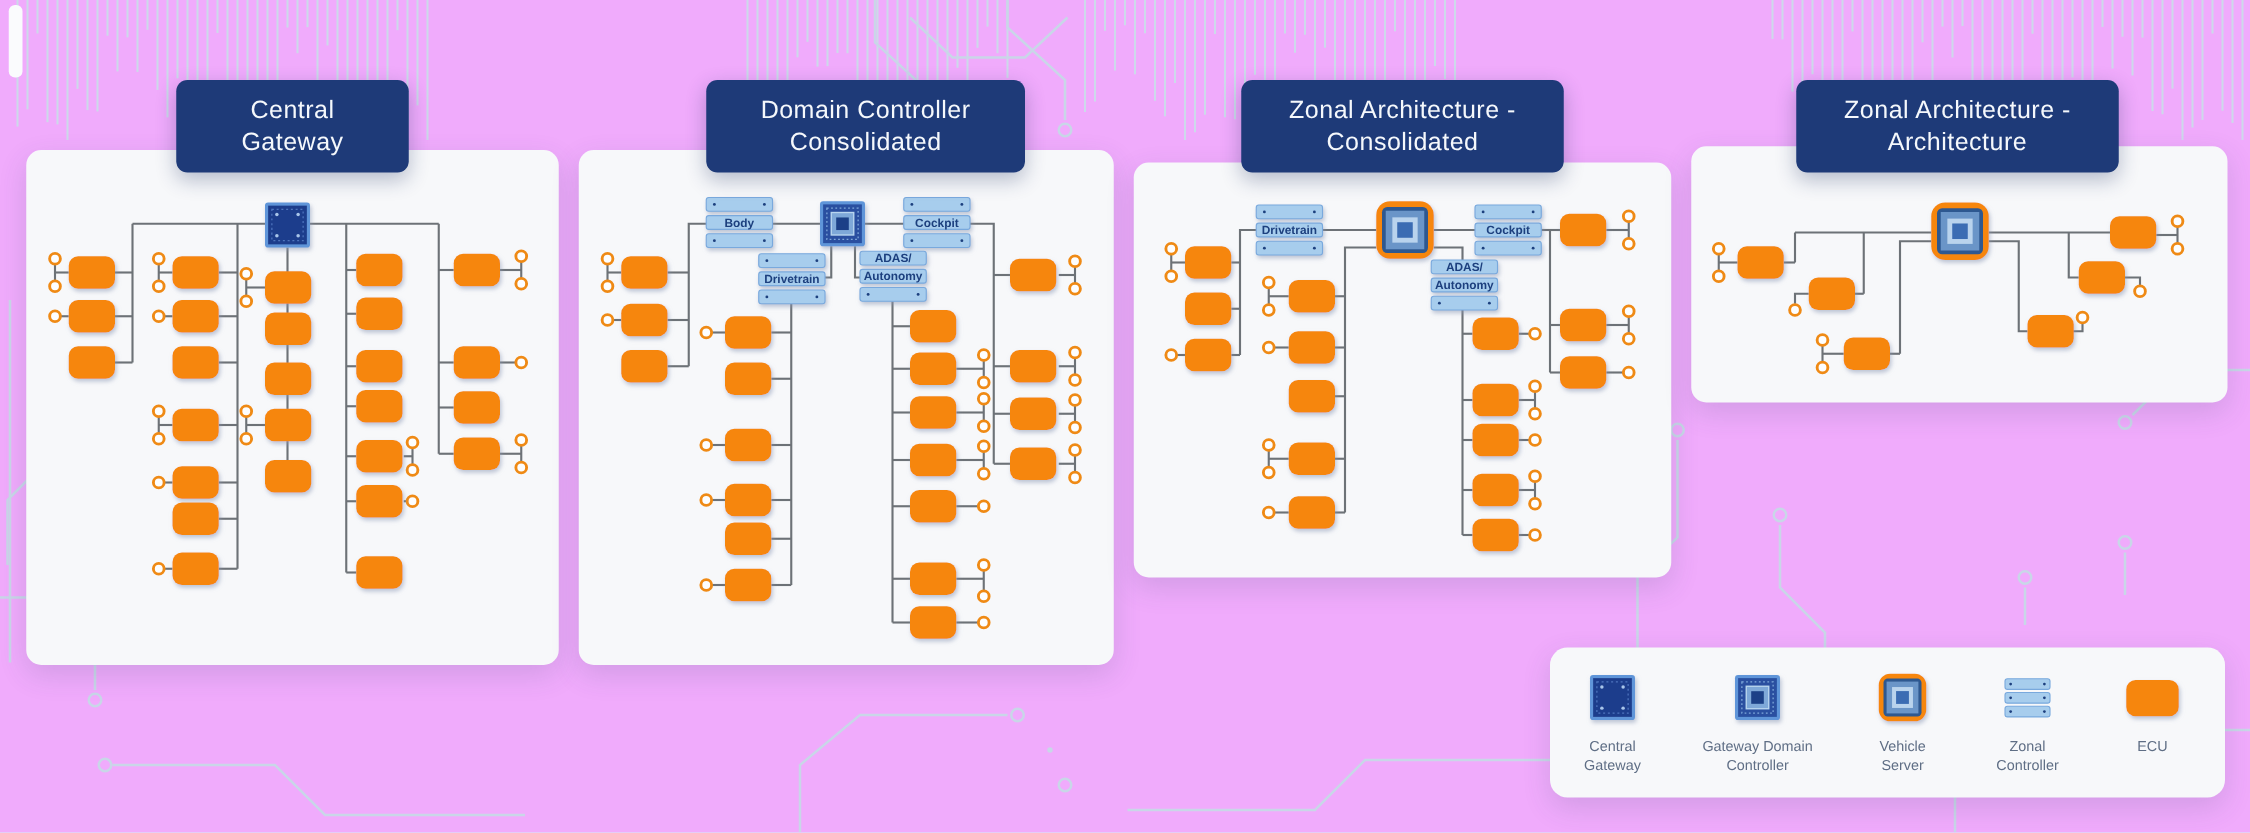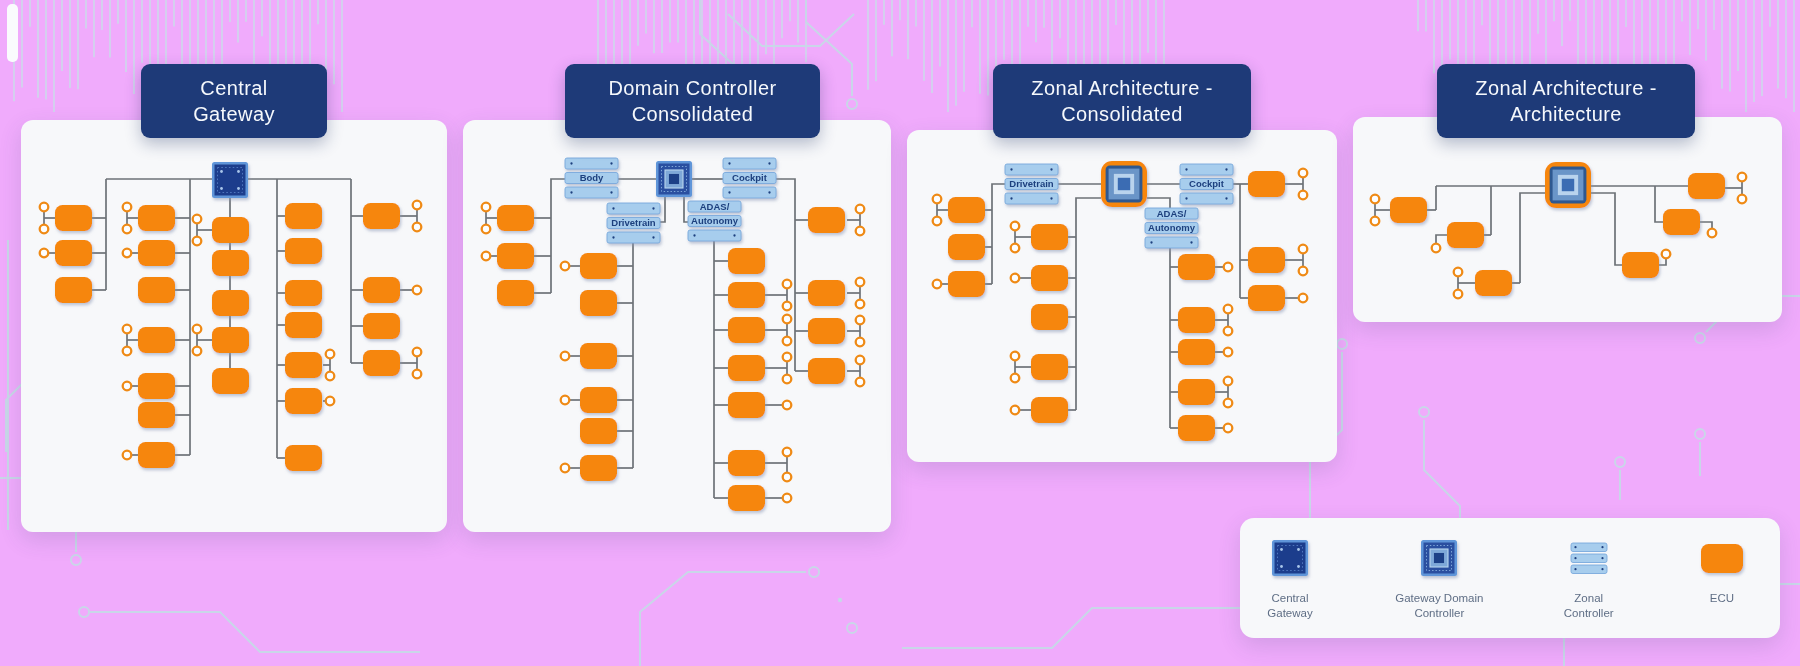--- a/index.html
+++ b/index.html
@@ -686,20 +686,32 @@
             <rect x="12.5" y="12.5" width="31" height="31" fill="#2a50a0"></rect>
             <rect x="15.5" y="15.5" width="25" height="25" fill="none" stroke="#7fa8da" stroke-width="1" stroke-dasharray="1.4 2"></rect>
             <rect x="19" y="19" width="18" height="18" fill="#7ea8d8" stroke="#b9d6ef" stroke-width="1.1"></rect>
             <rect x="22.96" y="22.96" width="10.080000000000002" height="10.080000000000002" fill="#1c4187"></rect>
           </g>
         </svg>
       <div class="legend-label"><span>Gateway Domain</span><br><span>Controller</span></div>
     </div>
     <div class="legend-item">
       <svg viewBox="0 0 56 56">
+          <g filter="url(#soft)">
+            <rect x="9" y="9" width="38" height="38" fill="#f6860d" rx="9.12"></rect>
+            <rect x="12.8" y="12.8" width="30.4" height="30.4" fill="#2f5890" rx="3.42"></rect>
+            <rect x="15.27" y="15.27" width="25.46" height="25.46" fill="#6b95c8"></rect>
+            <rect x="19.64" y="19.64" width="16.72" height="16.72" fill="#b9d3ed"></rect>
+            <rect x="22.869999999999997" y="22.869999999999997" width="10.260000000000002" height="10.260000000000002" fill="#3a6cb3"></rect>
+          </g>
+        </svg>
+      <div class="legend-label"><span>Vehicle</span><br><span>Server</span></div>
+    </div>
+    <div class="legend-item">
+      <svg viewBox="0 0 56 56">
           <g>
             <rect x="10" y="13" width="36" height="8.5" rx="2" class="dc-bar"></rect>
             <circle cx="14.5" cy="17.2" r="1.1" class="dc-dot"></circle>
             <circle cx="41.5" cy="17.2" r="1.1" class="dc-dot"></circle>
             <rect x="10" y="24" width="36" height="8.5" rx="2" class="dc-bar"></rect>
             <circle cx="14.5" cy="28.2" r="1.1" class="dc-dot"></circle>
             <circle cx="41.5" cy="28.2" r="1.1" class="dc-dot"></circle>
             <rect x="10" y="35" width="36" height="8.5" rx="2" class="dc-bar"></rect>
             <circle cx="14.5" cy="39.2" r="1.1" class="dc-dot"></circle>
             <circle cx="41.5" cy="39.2" r="1.1" class="dc-dot"></circle>

